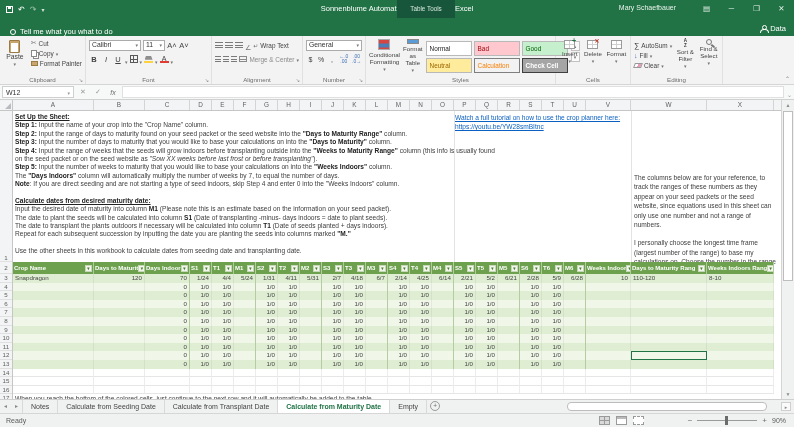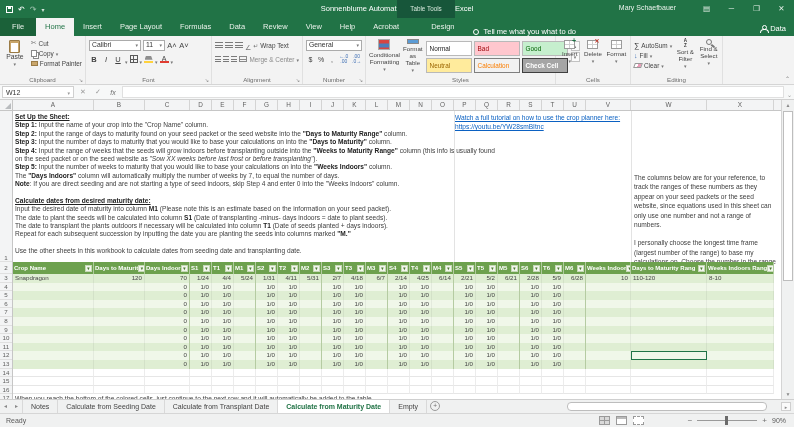--- a/index.html
+++ b/index.html
@@ -197,33 +197,20 @@
   <div id="user-name">Mary Schaefbauer</div>
   <div class="winctl">
     <span class="winbtn i-ribopt"></span>
     <span class="winbtn i-min"></span>
     <span class="winbtn i-max"></span>
     <span class="winbtn i-close"></span>
   </div>
 </div>
 
 <div id="tabrow">
-  <div id="ribbon-tabs" style="display:flex;align-items:flex-end;height:18px">
-      <div class="rtab file">File</div>
-      <div class="rtab active">Home</div>
-      <div class="rtab">Insert</div>
-      <div class="rtab">Page Layout</div>
-      <div class="rtab">Formulas</div>
-      <div class="rtab">Data</div>
-      <div class="rtab">Review</div>
-      <div class="rtab">View</div>
-      <div class="rtab">Help</div>
-      <div class="rtab">Acrobat</div>
-      <div class="rtab ctx">Design</div>
-    </div>
   <div id="tellme">
     <span class="i-bulb"></span>
     <span>Tell me what you what to do</span>
   </div>
   <div id="share">
     <span class="i-person"></span>
     <span>Data</span>
   </div>
 </div>
 

